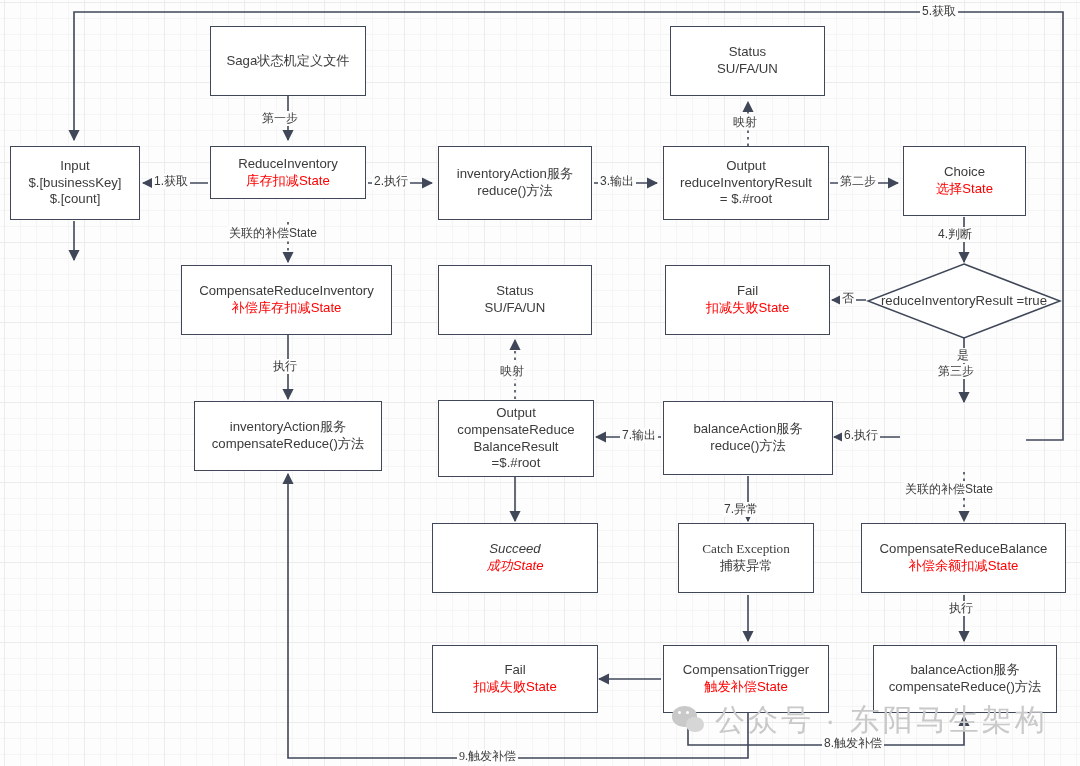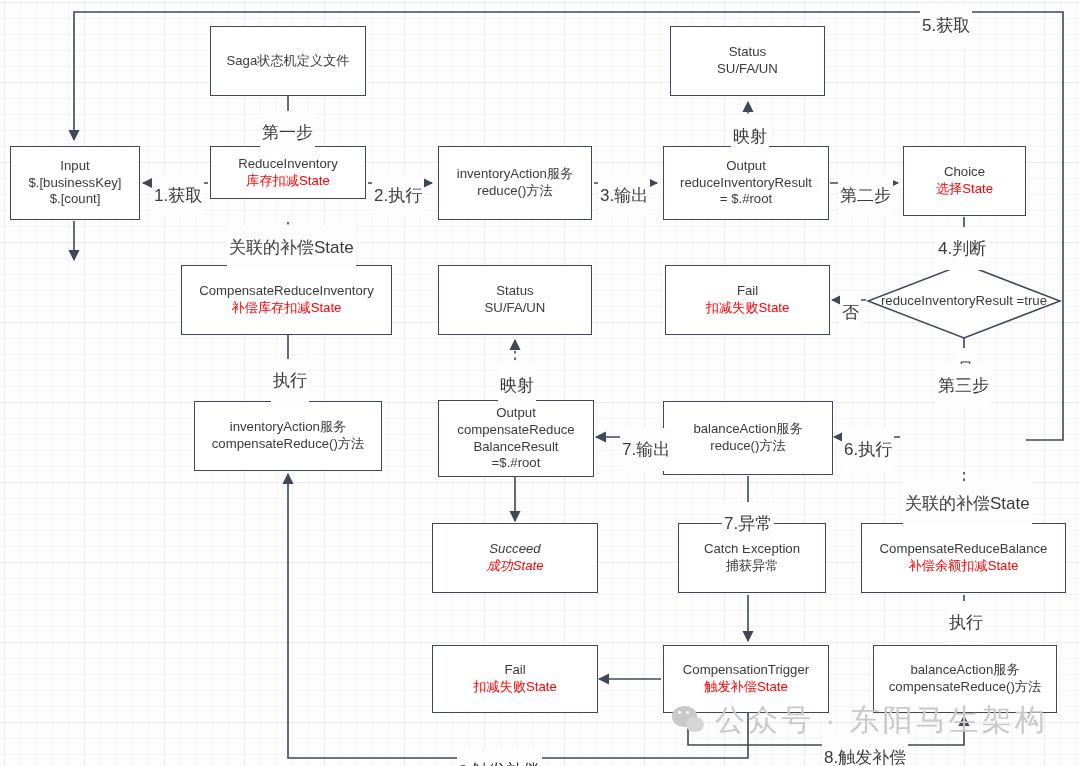--- a/index.html
+++ b/index.html
@@ -42,24 +42,24 @@
   .diamond{
     position:absolute;
     z-index:3;
     display:flex;align-items:center;justify-content:center;
     text-align:center;
     font-size:13.2px;color:#3b3b3b;line-height:1.28;
   }
   .diamond .dtext{position:relative;z-index:2;}
   .edge-label{
     position:absolute;
-    font-size:17px;
+    font-size:12px;
     color:#3b3b3b;
     background:#fdfdfd;
-    padding:11px 2px;
+    padding:0 2px;
     white-space:nowrap;
     z-index:4;
     line-height:1.25;
     text-align:center;
   }
   .wm{
     position:absolute;
     left:672px;top:700px;
     display:flex;align-items:center;gap:9px;
     color:#c9c9c9;
@@ -216,21 +216,21 @@
     <span class="ln">balanceAction服务</span>
     <span class="ln">reduce()方法</span>
   </div>
 
 
   <div class="node" style="left:432px;top:523px;width:166px;height:70px;font-style:italic;">
     <span class="ln">Succeed</span>
     <span class="ln red">成功State</span>
   </div>
 
-  <div class="node" style="left:678px;top:523px;width:148px;height:70px;">
+  <div class="node" style="left:678px;top:523px;width:136px;height:70px;font-family:Liberation Serif, serif;">
     <span class="ln">Catch Exception</span>
     <span class="ln">捕获异常</span>
   </div>
 
   <div class="node" style="left:861px;top:523px;width:205px;height:70px;">
     <span class="ln">CompensateReduceBalance</span>
     <span class="ln red">补偿余额扣减State</span>
   </div>
 
   <div class="node" style="left:432px;top:645px;width:166px;height:68px;">

